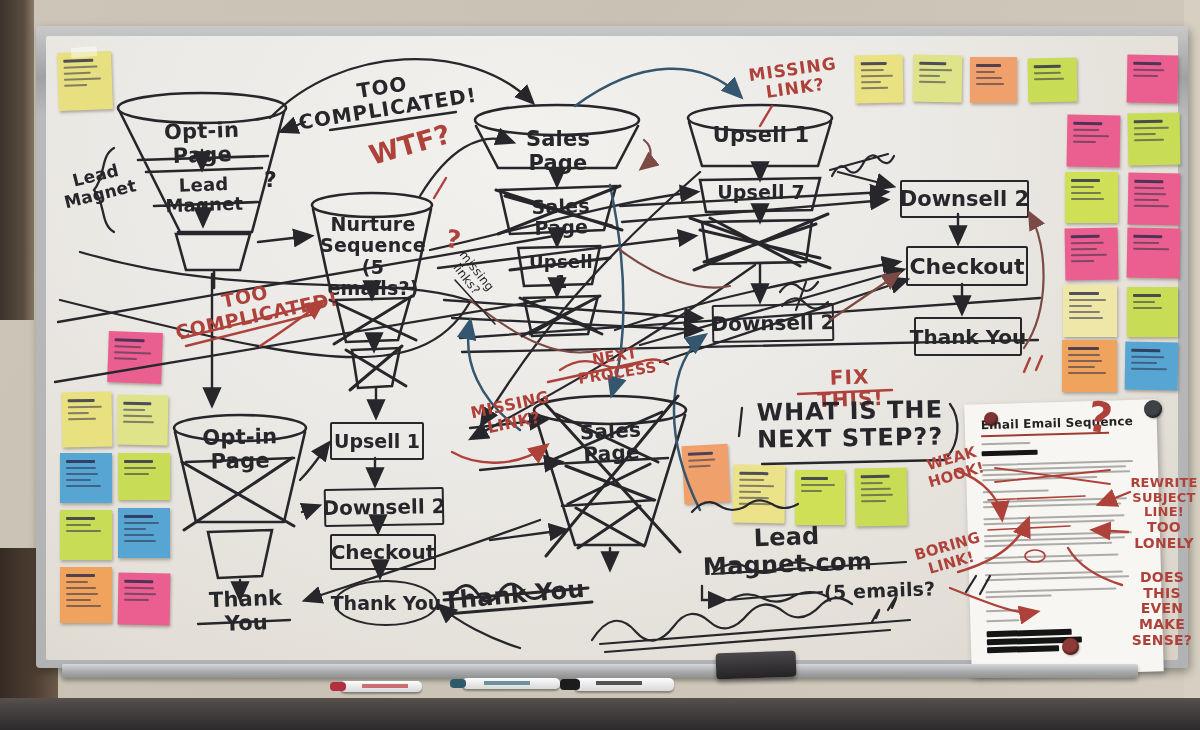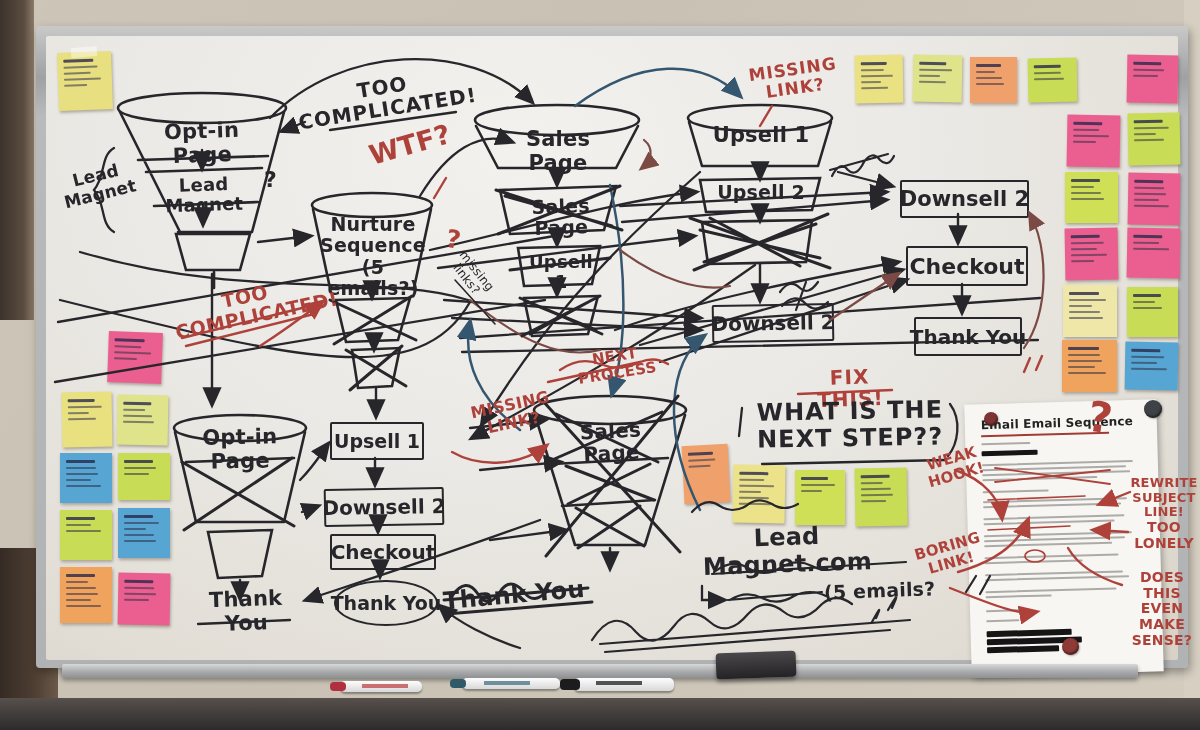--- a/index.html
+++ b/index.html
@@ -232,21 +232,21 @@
   <div class="lbl" style="left:56px;top:166px;width:84px;font-size:17px;transform:rotate(-14deg);">Lead
 Magnet</div>
   <div class="lbl" style="left:264px;top:168px;font-size:22px;">?</div>
   <div class="lbl" style="left:296px;top:76px;width:176px;font-size:20px;transform:rotate(-9deg);letter-spacing:1px;">TOO
 COMPLICATED!</div>
   <div class="lbl red" style="left:368px;top:130px;width:84px;font-size:27px;transform:rotate(-16deg);">WTF?</div>
   <div class="lbl" style="left:494px;top:128px;width:128px;font-size:21px;">Sales Page</div>
   <div class="lbl" style="left:506px;top:196px;width:110px;font-size:19px;transform:rotate(-2deg);">Sales Page</div>
   <div class="lbl" style="left:520px;top:252px;width:82px;font-size:18px;">Upsell 1</div>
   <div class="lbl" style="left:702px;top:124px;width:118px;font-size:21px;">Upsell 1</div>
-  <div class="lbl" style="left:708px;top:182px;width:106px;font-size:19px;">Upsell 2</div>
+  <div class="lbl" style="left:708px;top:182px;width:106px;font-size:19px;">Upsell 7</div>
   <div class="lbl red" style="left:742px;top:60px;width:104px;font-size:17px;transform:rotate(-8deg);letter-spacing:1px;">MISSING
 LINK?</div>
   <div class="lbl" style="left:320px;top:214px;width:106px;font-size:19px;">Nurture
 Sequence
 (5 emails?)</div>
   <div class="lbl red" style="left:172px;top:286px;width:150px;font-size:19px;transform:rotate(-12deg);letter-spacing:.5px;">TOO
 COMPLICATED!</div>
   <div class="lbl red" style="left:446px;top:226px;font-size:25px;transform:rotate(10deg);">?</div>
   <div class="lbl" style="left:436px;top:262px;width:70px;font-size:12px;font-weight:400;transform:rotate(52deg);">missing
 links?</div>

